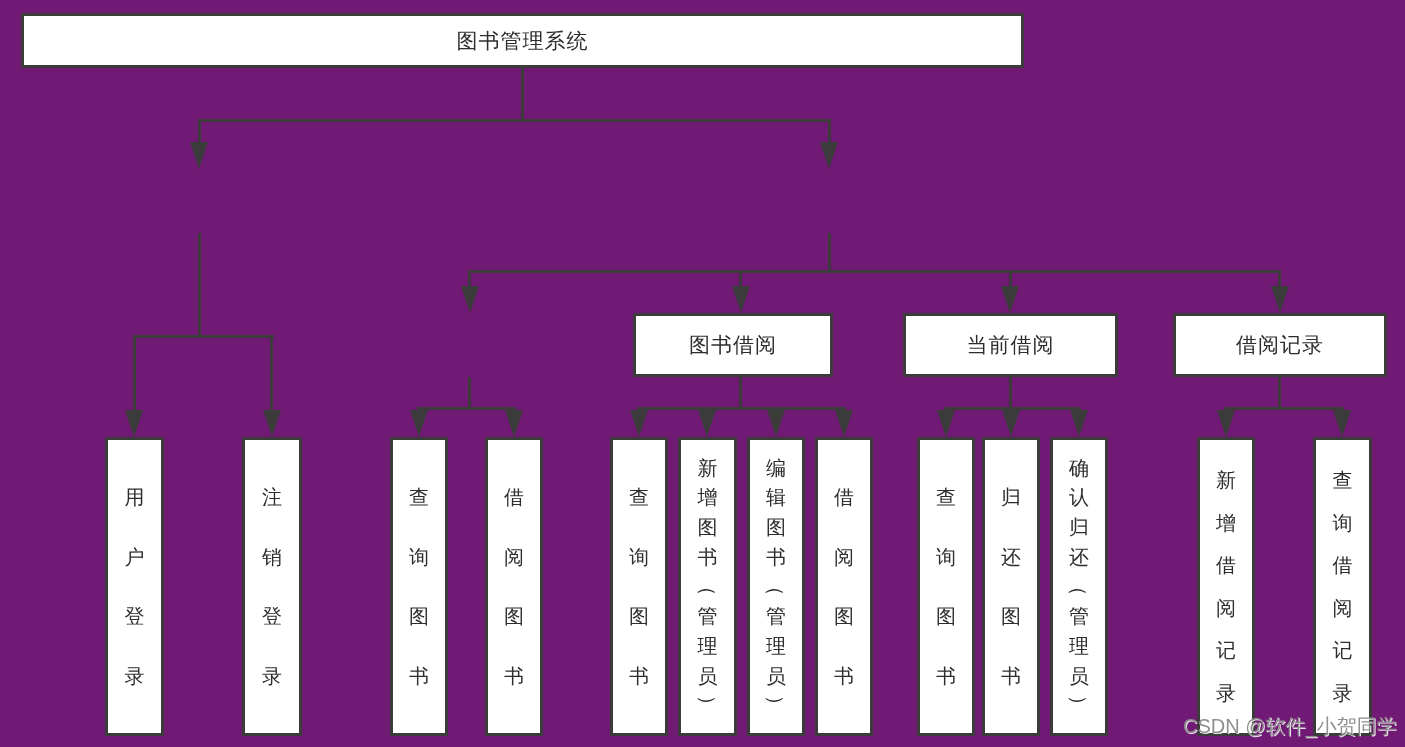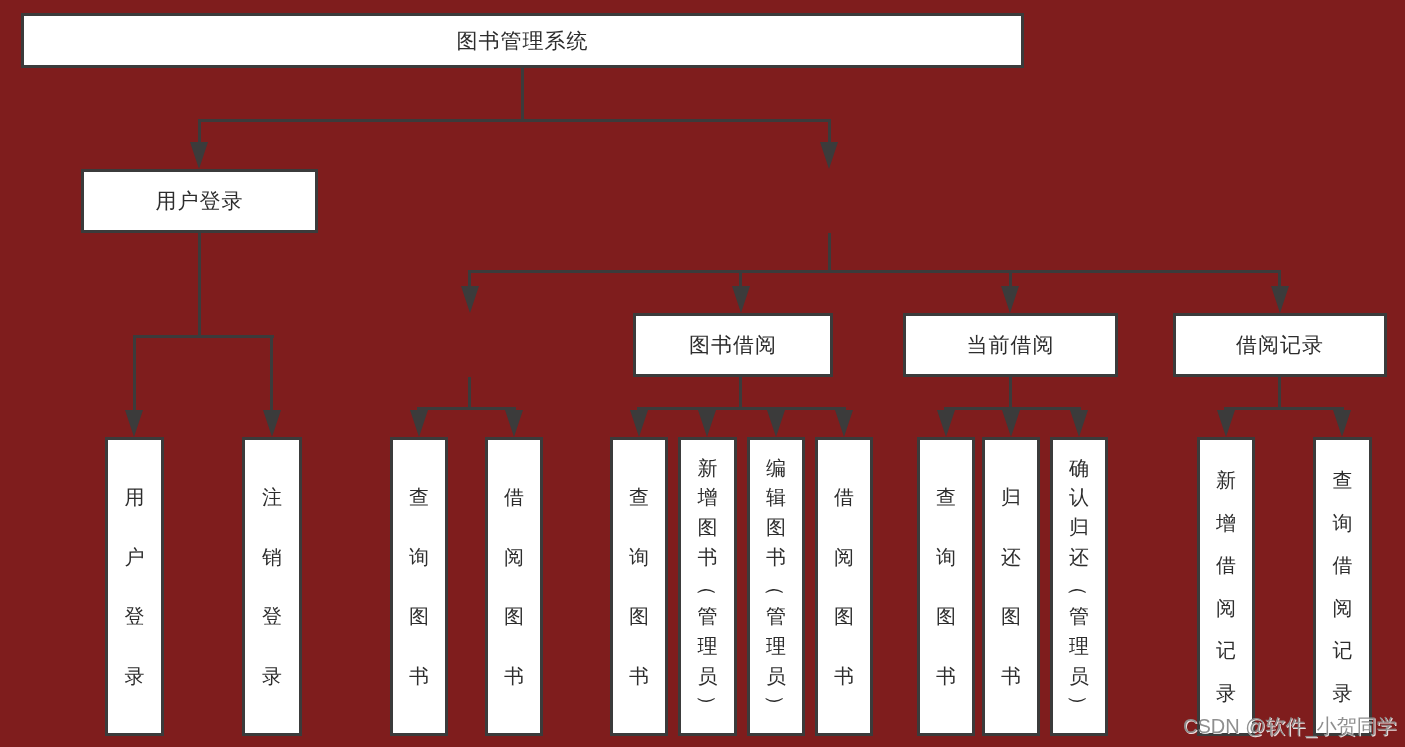--- a/index.html
+++ b/index.html
@@ -5,21 +5,21 @@
   :root{
     --line:#3b3b3b;
     --text:#2d2d2d;
   }
   html,body{margin:0;padding:0;background:#ffffff;}
   body{font-family:"Liberation Sans","DejaVu Sans",sans-serif;}
   .canvas{
     position:relative;
     width:1405px;
     height:747px;
-    background:#7f1d1d;
+    background:#701a75;
     overflow:hidden;
   }
   
   .node{
     position:absolute;
     box-sizing:border-box;
     border:3px solid var(--line);
     background:#ffffff;
     display:flex;
     align-items:center;
@@ -77,23 +77,20 @@
     <span>图书管理系统</span>
   </div>
 
   <div class="vline" style="left:521px;top:68px;height:51px;"></div>
   <div class="hline" style="left:198px;top:119px;width:633px;"></div>
   <div class="vline" style="left:198px;top:122px;height:20px;"></div>
   <div class="arrow" style="left:190px;top:142px;"></div>
   <div class="vline" style="left:828px;top:122px;height:20px;"></div>
   <div class="arrow" style="left:820px;top:142px;"></div>
 
-  <div class="node" style="left:81px;top:169px;width:237px;height:64px;">
-    <span>用户登录</span>
-  </div>
 
   <div class="vline" style="left:198px;top:233px;height:102px;"></div>
   <div class="hline" style="left:133px;top:335px;width:141px;"></div>
   <div class="vline" style="left:133px;top:338px;height:72px;"></div>
   <div class="arrow" style="left:125px;top:410px;"></div>
   <div class="vline" style="left:270px;top:338px;height:72px;"></div>
   <div class="arrow" style="left:263px;top:410px;"></div>
 
   <div class="vline" style="left:828px;top:233px;height:37px;"></div>
   <div class="hline" style="left:468px;top:270px;width:813px;"></div>

